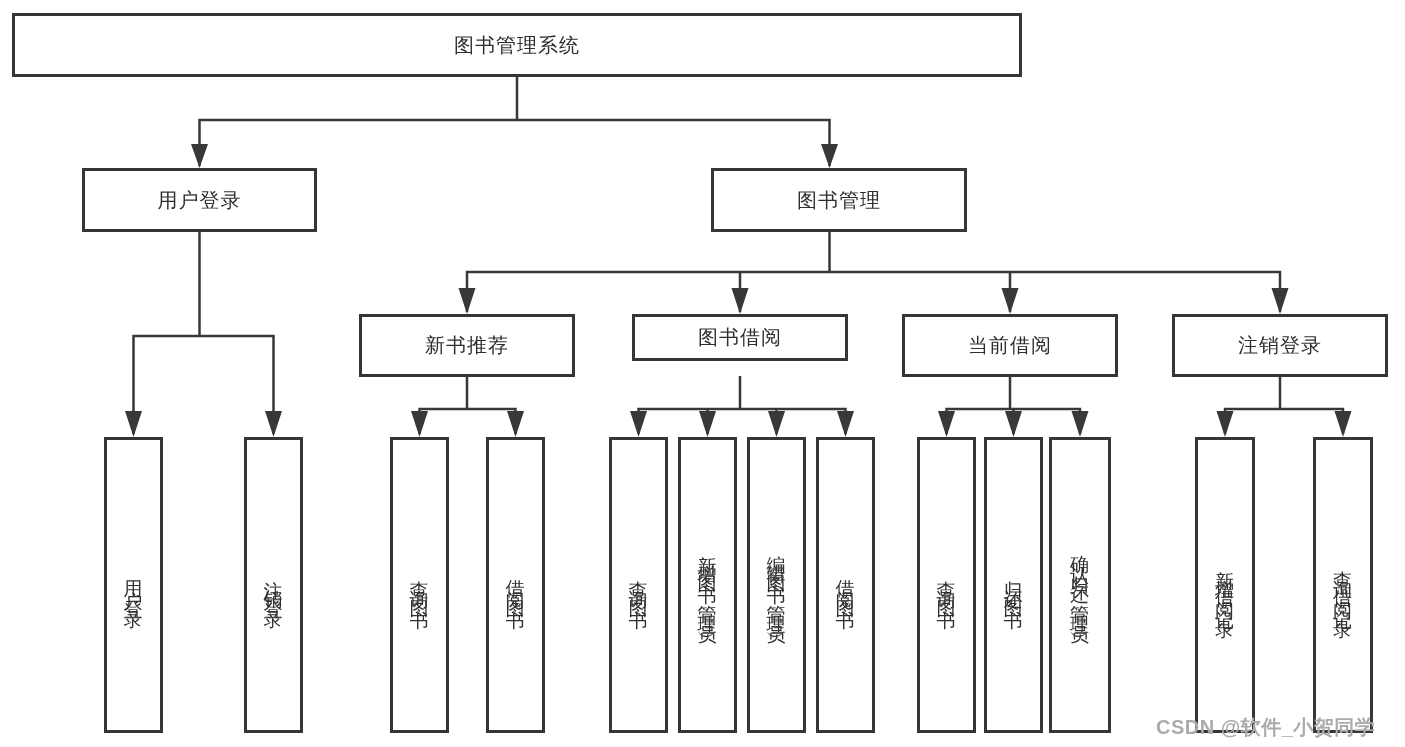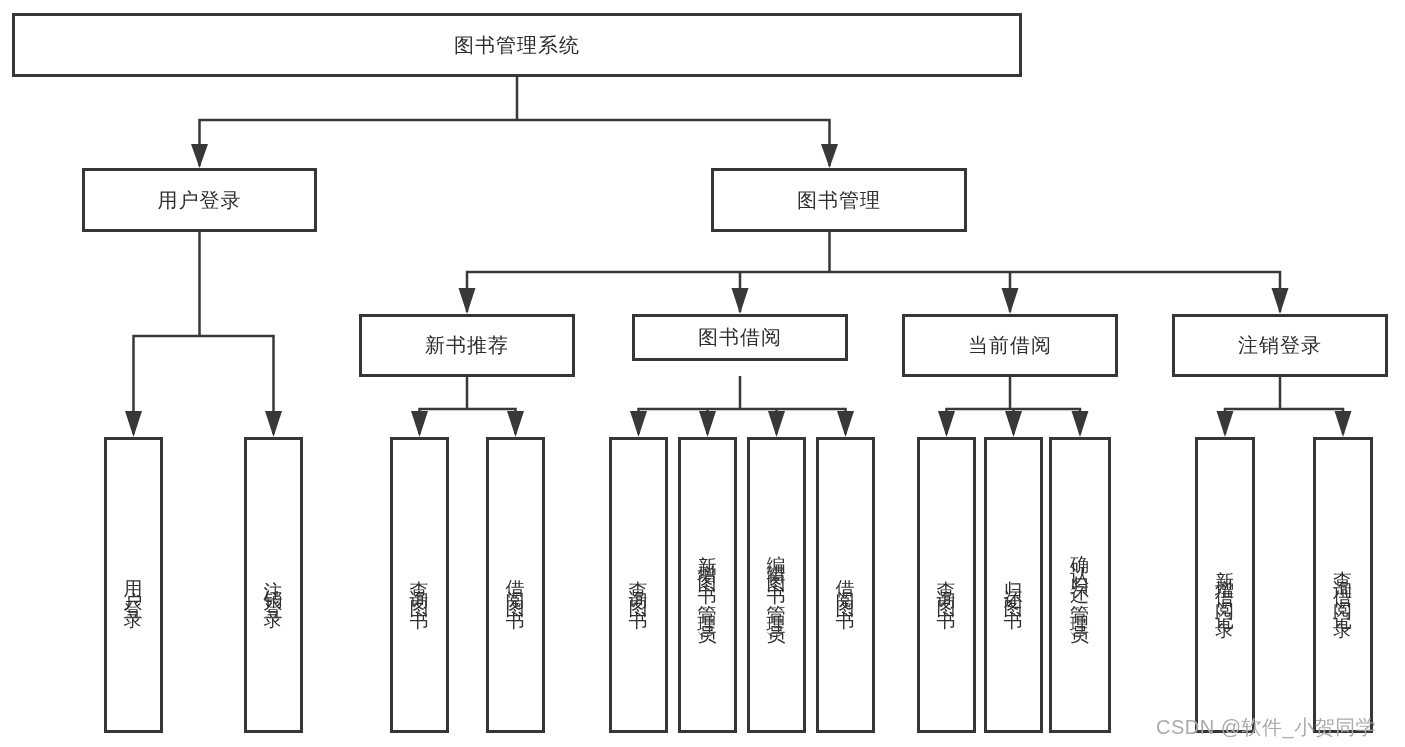--- a/index.html
+++ b/index.html
@@ -38,20 +38,21 @@
   }
   .watermark {
     position: absolute;
     left: 1156px;
     top: 714px;
     font-size: 20px;
     color: #ababab;
     letter-spacing: 0.5px;
     z-index: 5;
     white-space: nowrap;
+    font-weight: bold;
   }
 </style>
 </head>
 <body>
 
 <div class="canvas">
 
   <svg class="connectors" viewBox="0 0 1405 747" xmlns="http://www.w3.org/2000/svg">
     <g stroke="#383838" stroke-width="2.5" fill="none">
 

